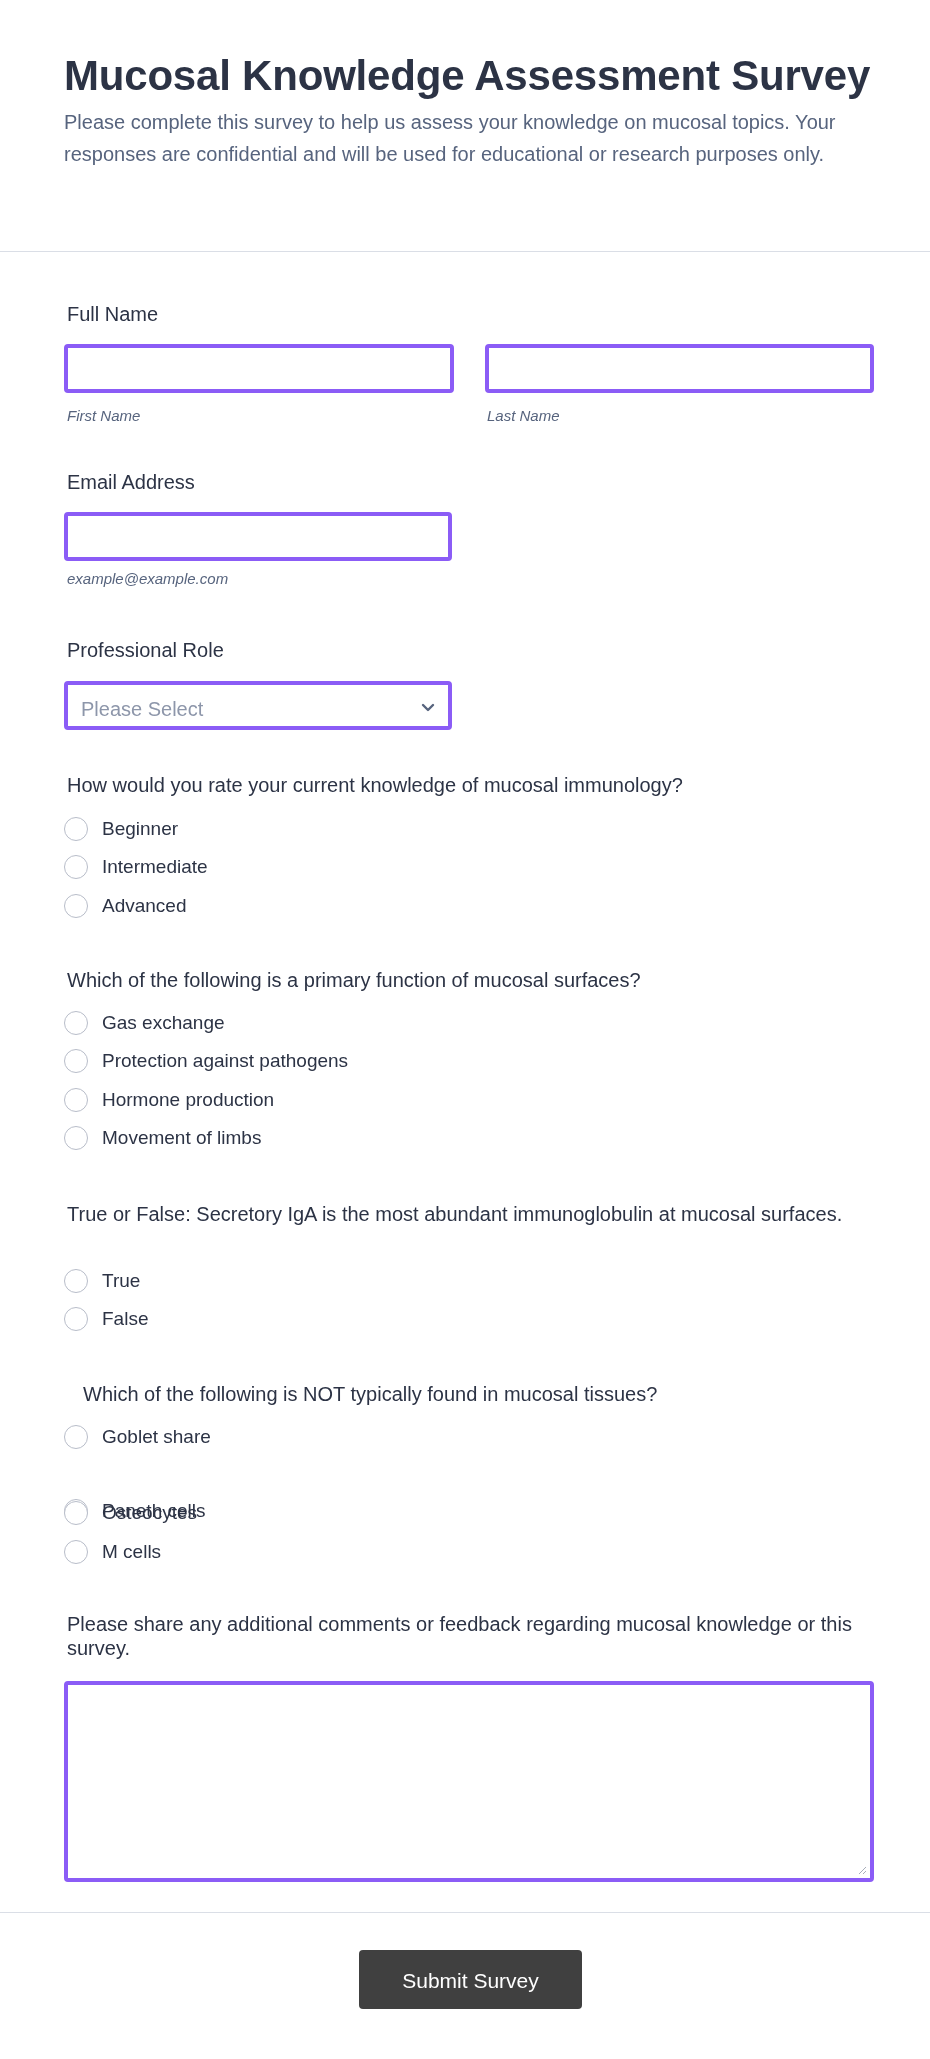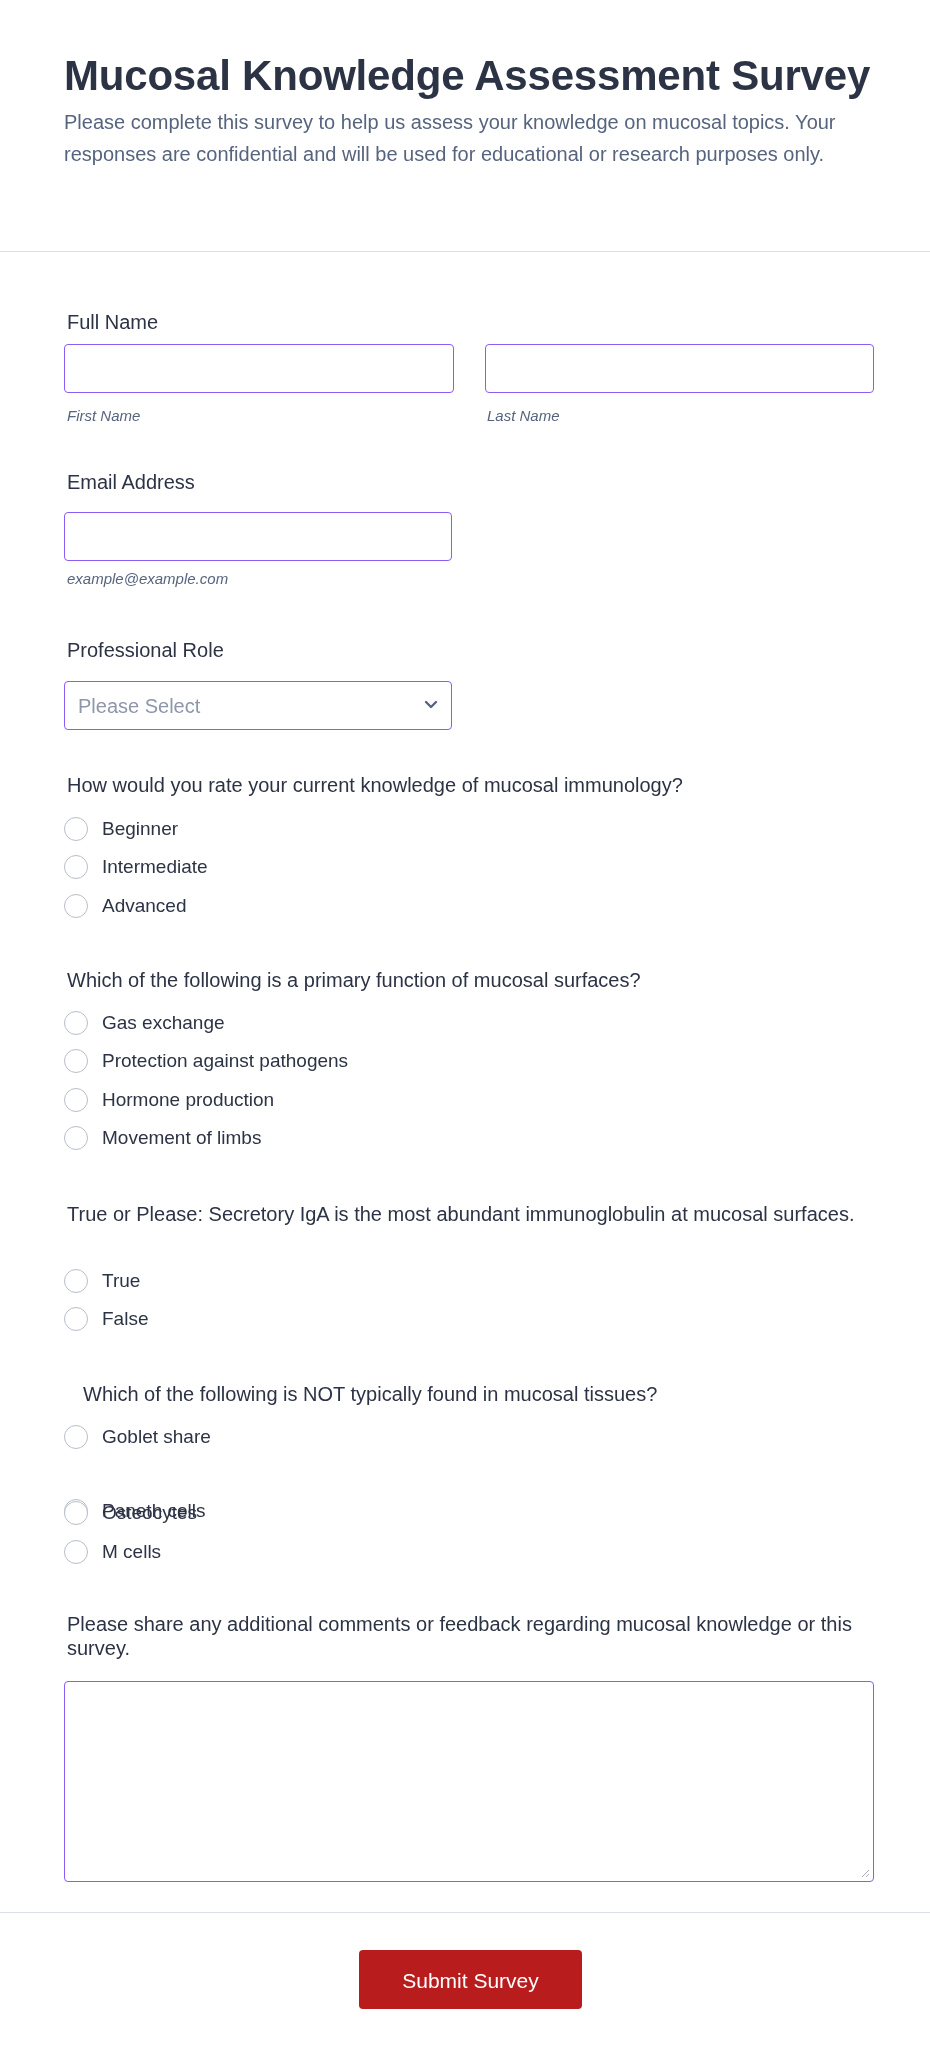--- a/index.html
+++ b/index.html
@@ -4,41 +4,41 @@
 <style>
   html, body { margin: 0; padding: 0; background: #ffffff; }
   body { width: 930px; height: 2059px; position: relative; overflow: hidden;
          font-family: "Liberation Sans", "DejaVu Sans", sans-serif; color: #2c3345; }
   .abs { position: absolute; }
   .title { left: 64px; top: 50px; font-size: 42px; font-weight: bold; line-height: 52px; color: #2c3345; white-space: nowrap; letter-spacing: -0.2px; }
   .desc { left: 64px; top: 107px; width: 790px; font-size: 20px; line-height: 31.5px; color: #57647e; }
   .divider { left: 0; width: 930px; height: 1px; background: #dadee6; }
   .label { left: 67px; font-size: 20px; line-height: 24px; color: #2c3345; white-space: nowrap; }
   .q { left: 67px; width: 810px; font-size: 20px; line-height: 23.5px; color: #2c3345; }
-  .input { box-sizing: border-box; height: 49px; border: 1px solid #8b5cf6; border-radius: 4px; background: #fff; }
+  .input { box-sizing: border-box; height: 49px; border: 4px solid #8b5cf6; border-radius: 4px; background: #fff; }
   .sub { font-size: 15px; line-height: 18px; color: #57647e; white-space: nowrap; font-style: italic; }
   .select { left: 64px; top: 681px; width: 388px; }
   .select .ph { position: absolute; left: 13px; top: 12px; font-size: 20px; line-height: 24px; color: #8d96aa; }
   .select .chev { position: absolute; right: 12px; top: 16px; width: 16px; height: 14px; }
   .radio-row { left: 64px; height: 26px; display: flex; align-items: center; }
   .radio { box-sizing: border-box; width: 24px; height: 24px; border: 1.5px solid #b8bdc9; border-radius: 50%; background: #fff; flex: 0 0 auto; }
   .radio-label { margin-left: 14px; font-size: 19px; line-height: 24px; color: #2c3345; white-space: nowrap; }
   .textarea { left: 64px; top: 1681px; width: 810px; height: 201px; }
   .grip { position: absolute; right: 3px; bottom: 3px; width: 10px; height: 10px; }
-  .submit { left: 359px; top: 1950px; width: 223px; height: 59px; background: #b91c1c; border-radius: 4px; color: #fff;
+  .submit { left: 359px; top: 1950px; width: 223px; height: 59px; background: #404040; border-radius: 4px; color: #fff;
             font-size: 21px; line-height: 59px; text-align: center; border: none; cursor: pointer; }
 </style>
 </head>
 <body>
 
 <div class="abs title">Mucosal Knowledge Assessment Survey</div>
 <div class="abs desc">Please complete this survey to help us assess your knowledge on mucosal topics. Your responses are confidential and will be used for educational or research purposes only.</div>
 <div class="abs divider" style="top:251px;"></div>
 
-<div class="abs label" style="top:310px;">Full Name</div>
+<div class="abs label" style="top:302px;">Full Name</div>
 <input class="abs input" style="left: 64px; top: 344px; width: 390px;" value="">
 <input class="abs input" style="left: 485px; top: 344px; width: 389px;" value="">
 <div class="abs sub" style="left:67px; top:407px;">First Name</div>
 <div class="abs sub" style="left:487px; top:407px;">Last Name</div>
 
 <div class="abs label" style="top:470px;">Email Address</div>
 <input class="abs input" style="left: 64px; top: 512px; width: 388px;" value="">
 <div class="abs sub" style="left:67px; top:570px;">example@example.com</div>
 
 <div class="abs label" style="top:638px;">Professional Role</div>
@@ -74,21 +74,21 @@
 </div>
 <div class="abs radio-row" style="top:1087px;">
   <span class="radio"></span>
   <span class="radio-label">Hormone production</span>
 </div>
 <div class="abs radio-row" style="top:1125px;">
   <span class="radio"></span>
   <span class="radio-label">Movement of limbs</span>
 </div>
 
-<div class="abs q" style="top:1203px;">True or Please: Secretory IgA is the most abundant immunoglobulin at mucosal surfaces.</div>
+<div class="abs q" style="top:1203px;">True or False: Secretory IgA is the most abundant immunoglobulin at mucosal surfaces.</div>
 <div class="abs radio-row" style="top:1268px;">
   <span class="radio"></span>
   <span class="radio-label">True</span>
 </div>
 <div class="abs radio-row" style="top:1306px;">
   <span class="radio"></span>
   <span class="radio-label">False</span>
 </div>
 
 <div class="abs q" style="top:1383px;margin-left:16px;">Which of the following is NOT typically found in mucosal tissues?</div>

